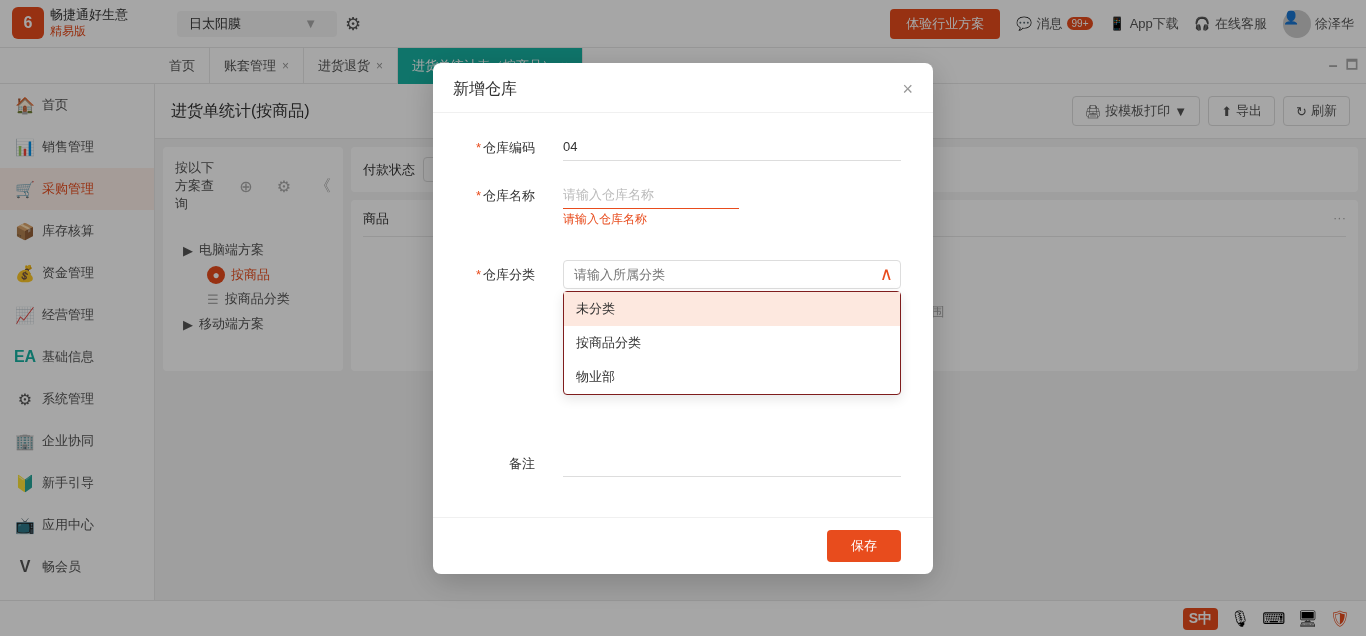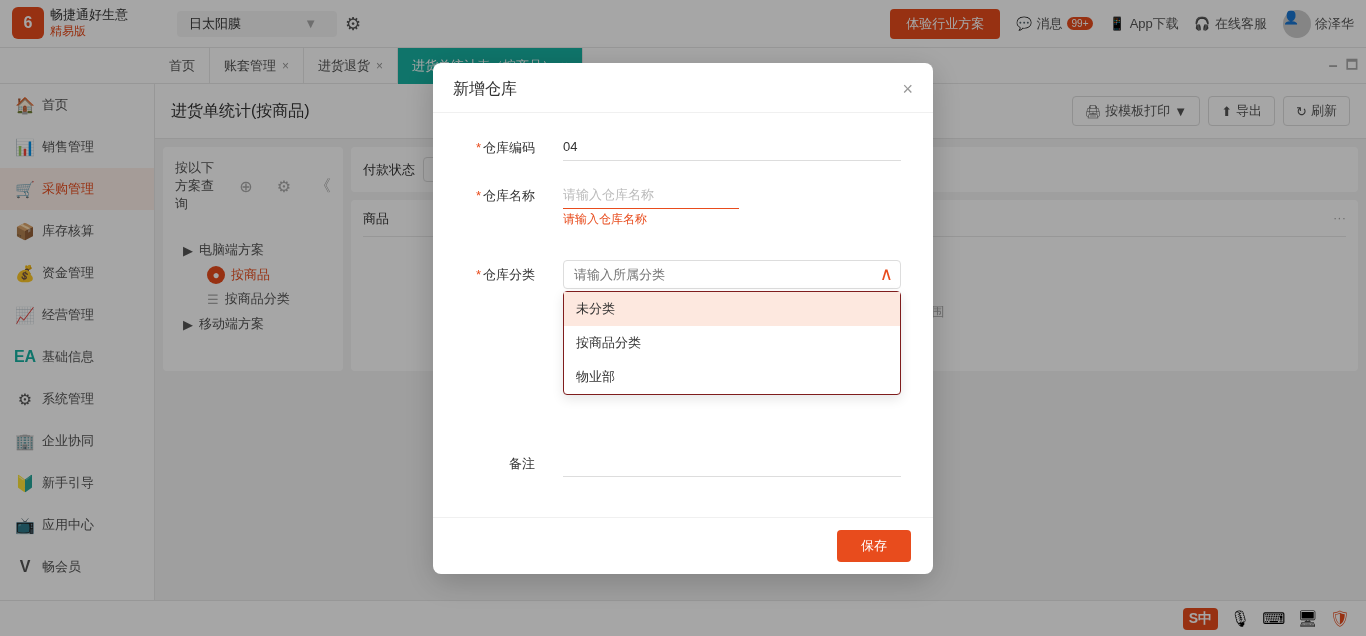--- a/index.html
+++ b/index.html
@@ -273,21 +273,21 @@
     .dropdown-item {
       padding: 8px 12px;
       font-size: 13px;
       color: #333;
       cursor: pointer;
     }
     .dropdown-item.selected { background: #fde8df; }
     .modal-footer {
       display: flex;
       justify-content: flex-end;
-      padding: 12px 22px;
+      padding: 12px 32px;
       gap: 10px;
       border-top: 1px solid #f0f0f0;
     }
     .btn-save {
       background: #e84c1d;
       color: #fff;
       border: none;
       border-radius: 4px;
       padding: 7px 24px;
       font-size: 13px;

